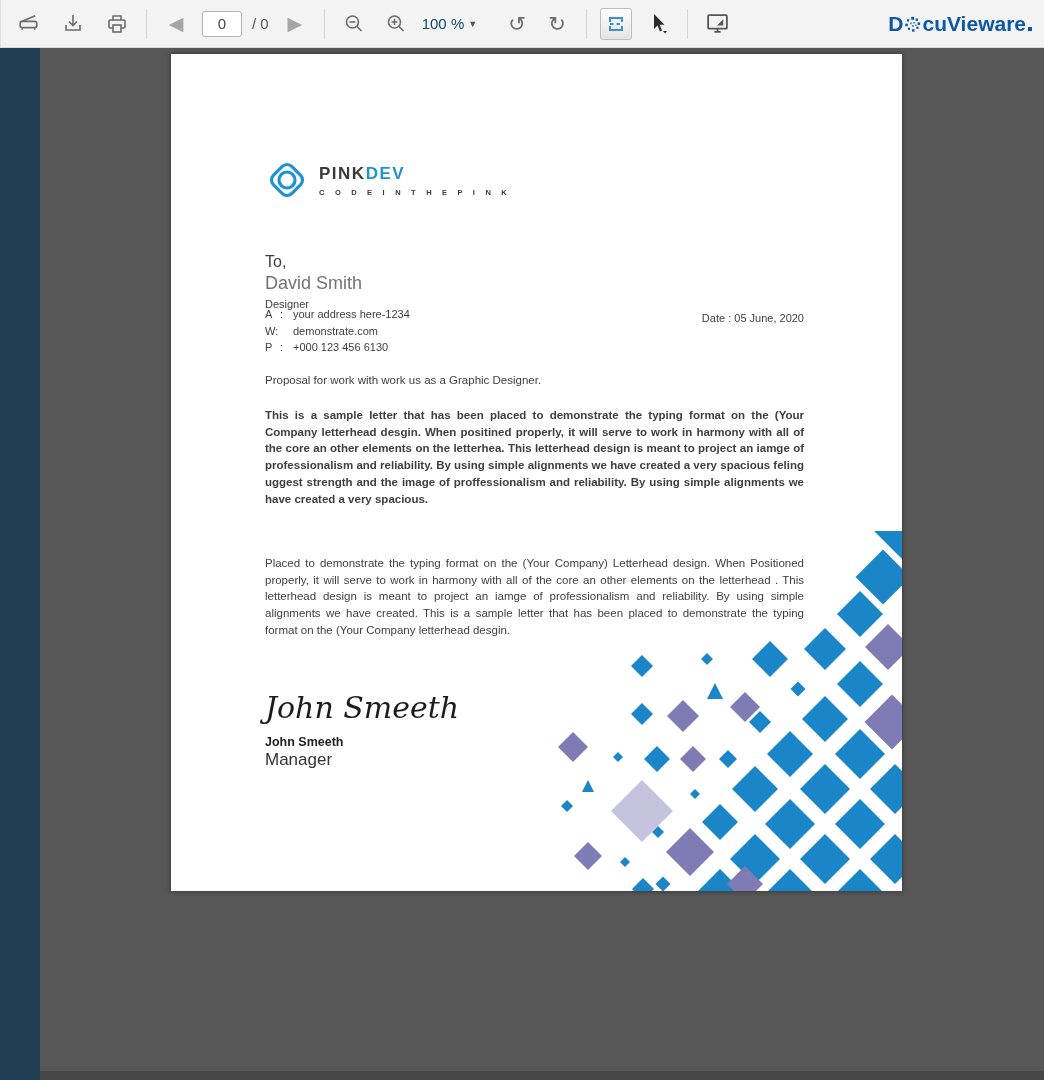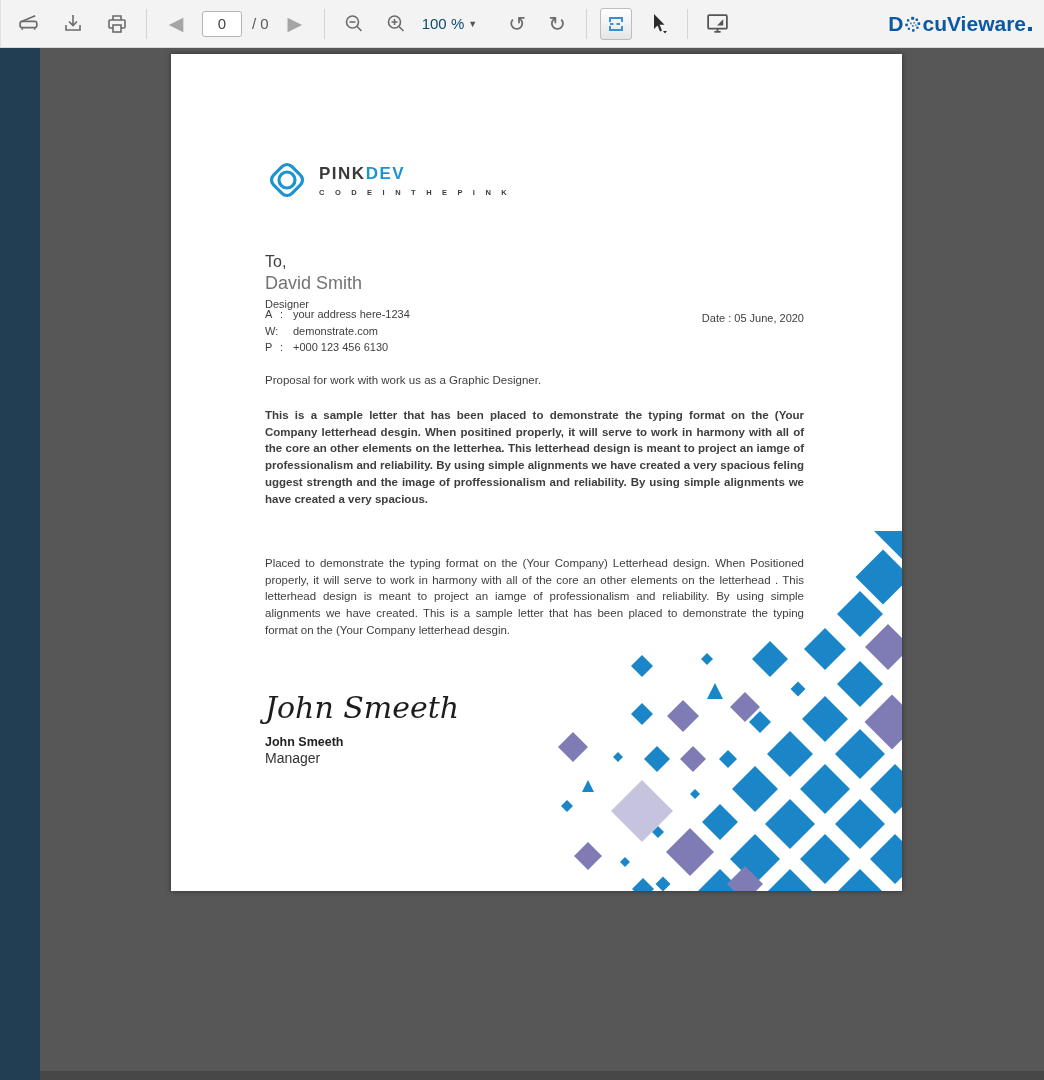--- a/index.html
+++ b/index.html
@@ -68,21 +68,21 @@
 
   .subject{ position:absolute; left:94px; top:320px; font-size:11.5px; color:#3e3e3e;text-align:right; }
 
   .para{ position:absolute; left:94px; right:98px; font-size:11.5px; line-height:16.7px;
          color:#3e3e3e; text-align:justify; }
   .p1{ top:353px;font-weight:bold; } .p2{ top:453px;margin-top:48px; } .p3{ top:553px; }
 
   .sig-script{ position:absolute; left:94px; top:636px; font-family:"DejaVu Serif",serif;
                font-style:italic; font-size:30px; color:#1c1c1c; }
   .sig-name{ position:absolute; left:94px; top:681px; font-size:12.5px; font-weight:bold; color:#222; }
-  .sig-role{ position:absolute; left:94px; top:696px; font-size:14px; color:#333; }
+  .sig-role{ position:absolute; left:94px; top:696px; font-size:17px; color:#333; }
 
   .foot-addr{ position:absolute; left:94px; top:882px; font-size:11.5px; color:#333; line-height:15.5px; }
   .foot-rule{ position:absolute; left:94px; top:913px; width:163px; height:2px; background:#29abe2; }
   .foot-list{ position:absolute; left:94px; top:921px; font-size:11px; color:#333; }
   .foot-list .row{ display:flex; align-items:center; height:16px; }
   .foot-list .ficon{ width:16px; font-size:10px; color:#111; font-family:"DejaVu Sans",sans-serif; }
 
   .pattern{ position:absolute; right:0; bottom:0; width:480px; height:360px; }
 </style>
 </head>

